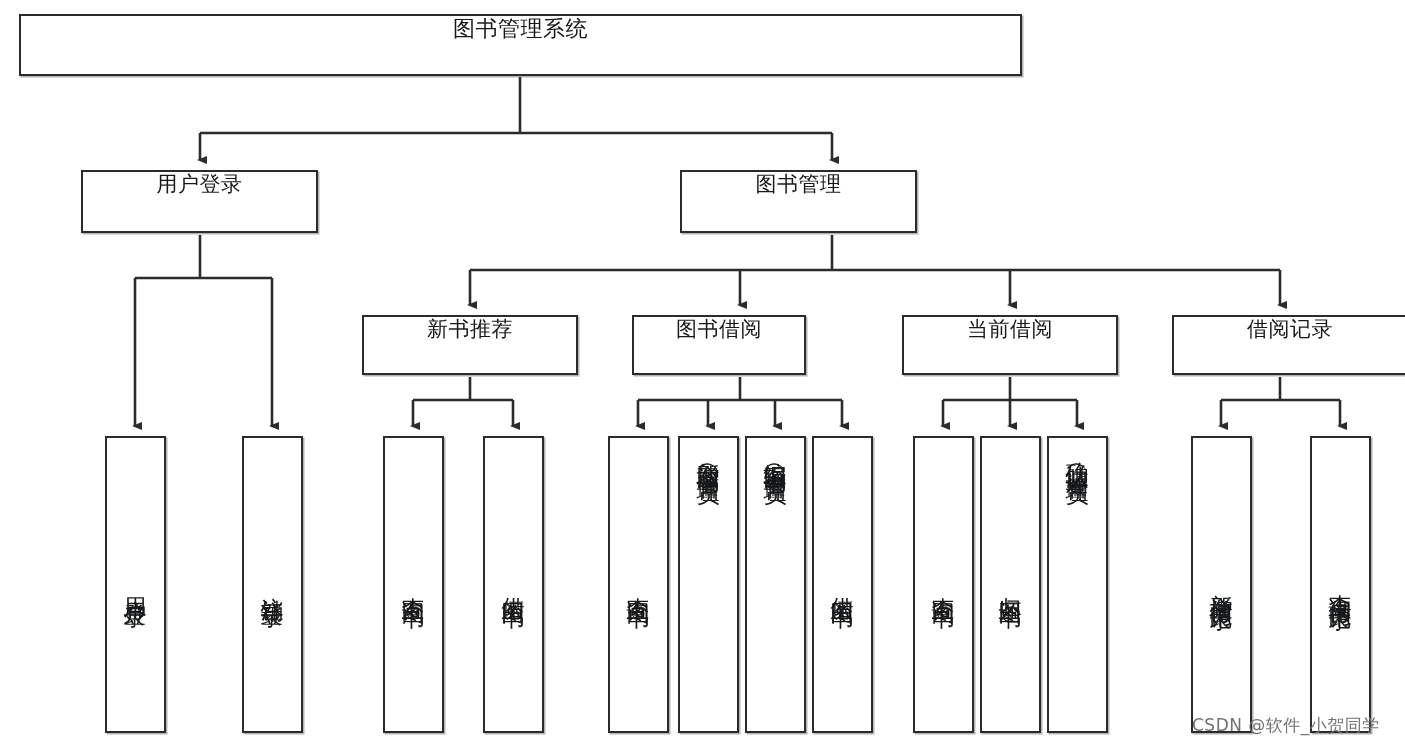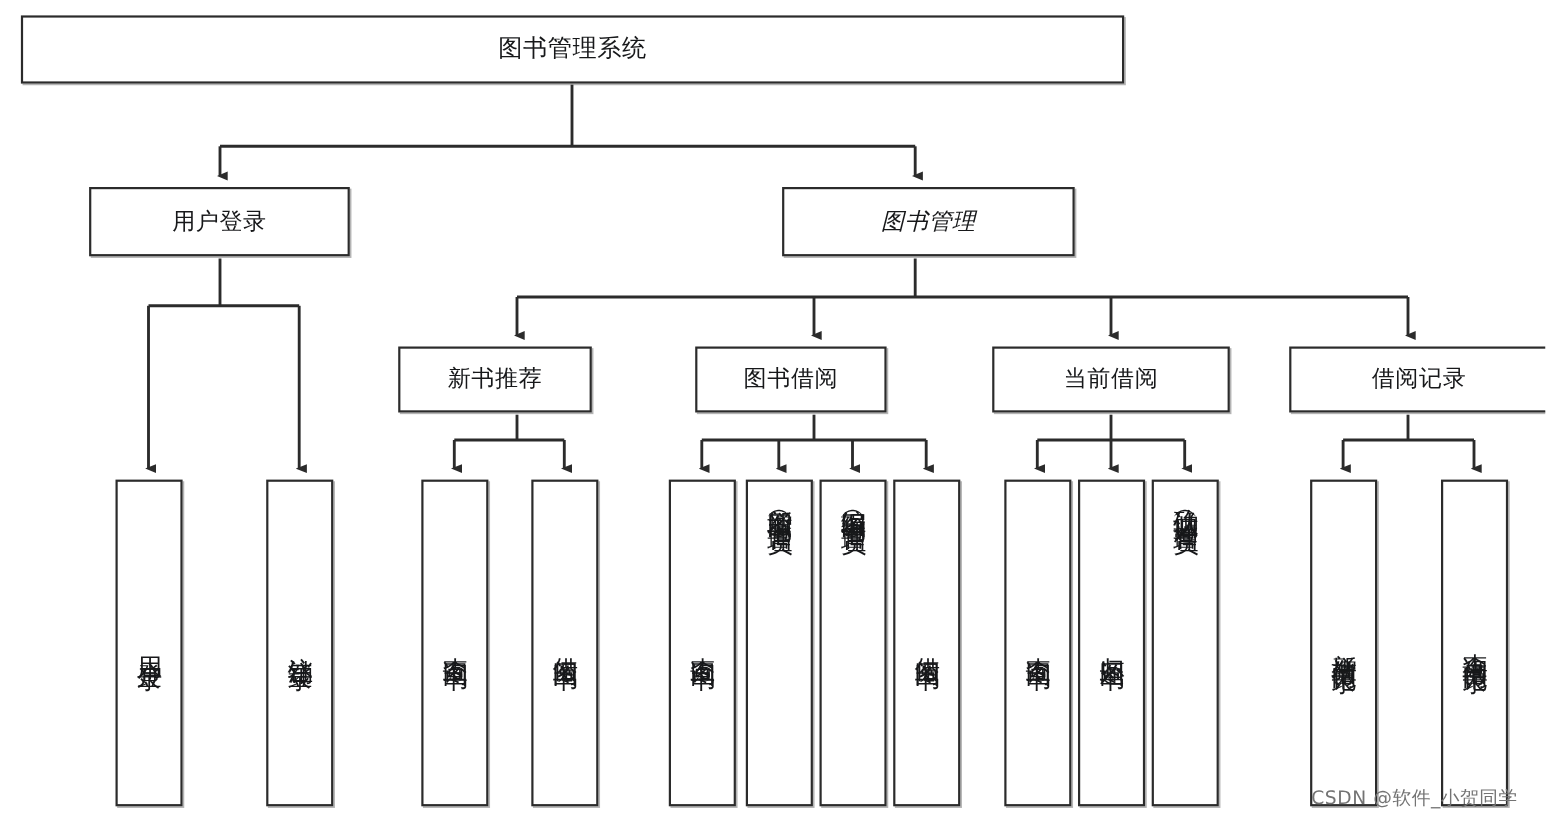--- a/index.html
+++ b/index.html
@@ -21,21 +21,21 @@
     width:1405px; height:747px;
     pointer-events:none;
   }
   .node{
     position:absolute;
     box-sizing:border-box;
     background:#ffffff;
     border:2px solid #2b2b2b;
     box-shadow:1.5px 1.5px 0 rgba(40,40,40,0.35);
     display:flex;
-    align-items:center;
+    align-items:flex-start;
     justify-content:center;
   }
   .node .lbl{
     display:block;
     text-align:center;
     white-space:nowrap;
     letter-spacing:0.5px;
     color:#17181a;
   }
   
@@ -126,25 +126,25 @@
     </g>
   </svg>
 
   <div class="node h root" style="left:19px; top:14px; width:1003px; height:62px;">
     <span class="lbl">图书管理系统</span>
   </div>
 
   <div class="node h" style="left:81px; top:170px; width:237px; height:63px;">
     <span class="lbl">用户登录</span>
   </div>
-  <div class="node h" style="left:711px; top:170px; width:266px; height:63px;font-style:italic;">
+  <div class="node h" style="left:680px; top:170px; width:237px; height:63px;">
     <span class="lbl">图书管理</span>
   </div>
 
-  <div class="node h" style="left:362px; top:315px; width:176px; height:60px;">
+  <div class="node h" style="left:362px; top:315px; width:216px; height:60px;">
     <span class="lbl">新书推荐</span>
   </div>
   <div class="node h" style="left:632px; top:315px; width:174px; height:60px;">
     <span class="lbl">图书借阅</span>
   </div>
   <div class="node h" style="left:902px; top:315px; width:216px; height:60px;">
     <span class="lbl">当前借阅</span>
   </div>
   <div class="node h" style="left:1172px; top:315px; width:236px; height:60px;">
     <span class="lbl">借阅记录</span>

